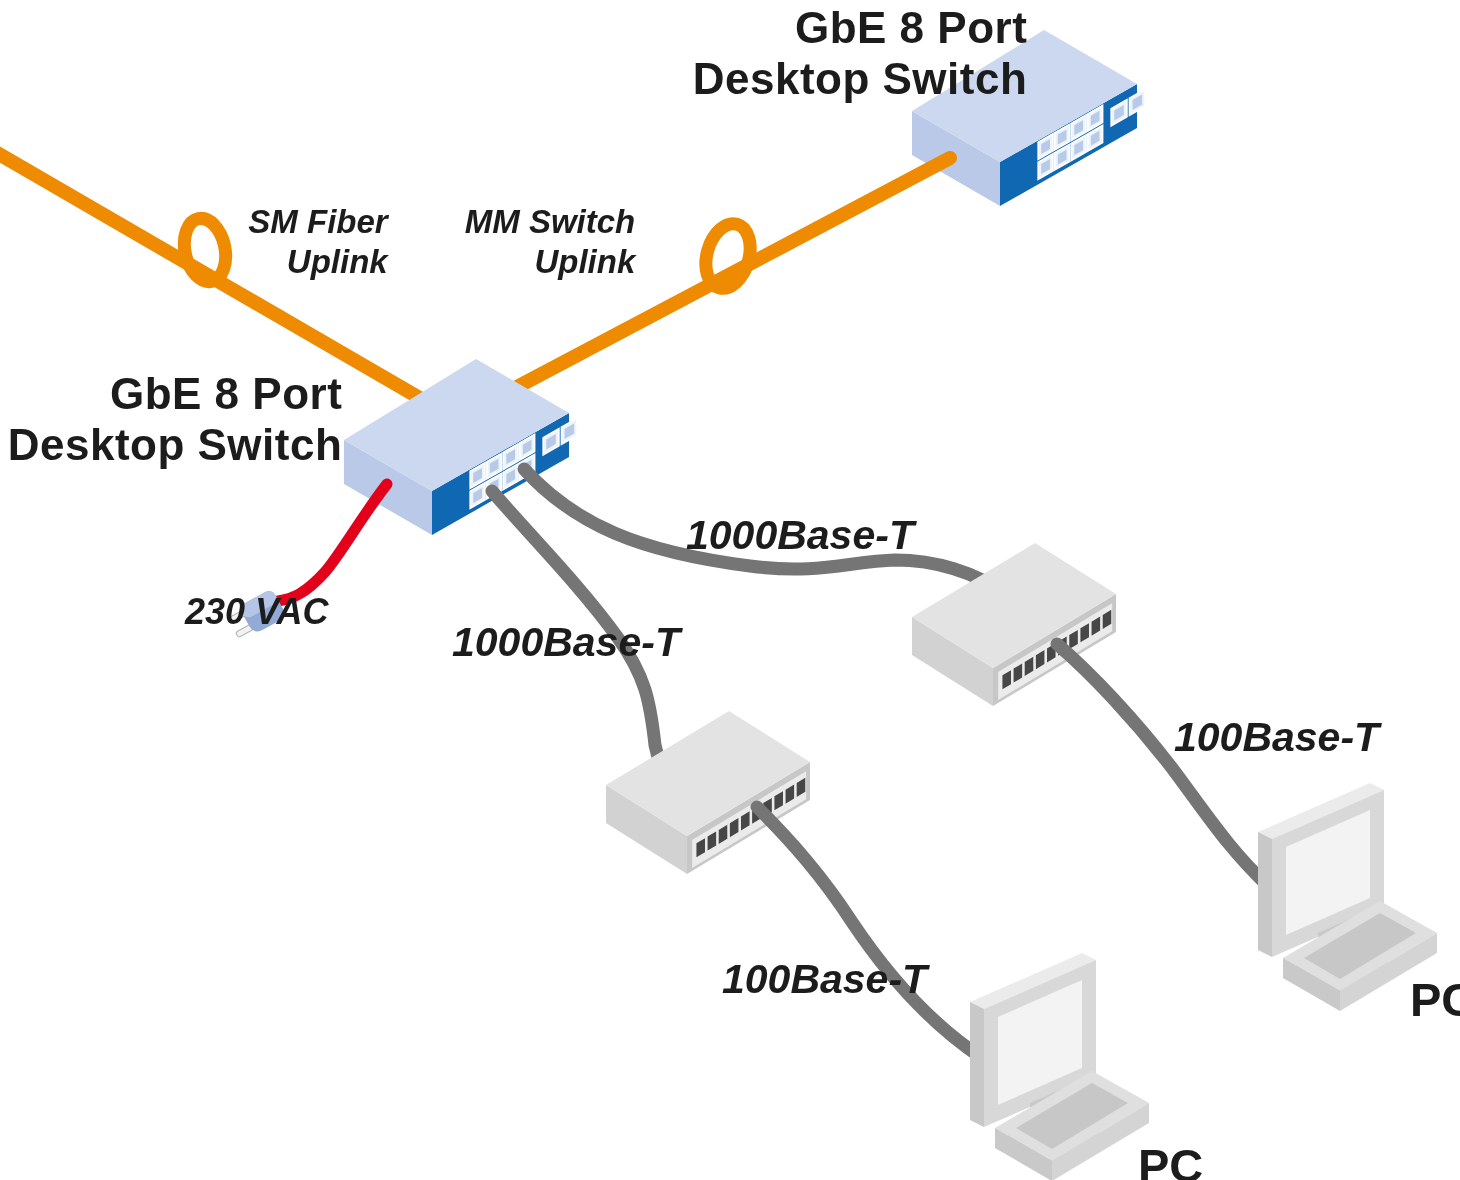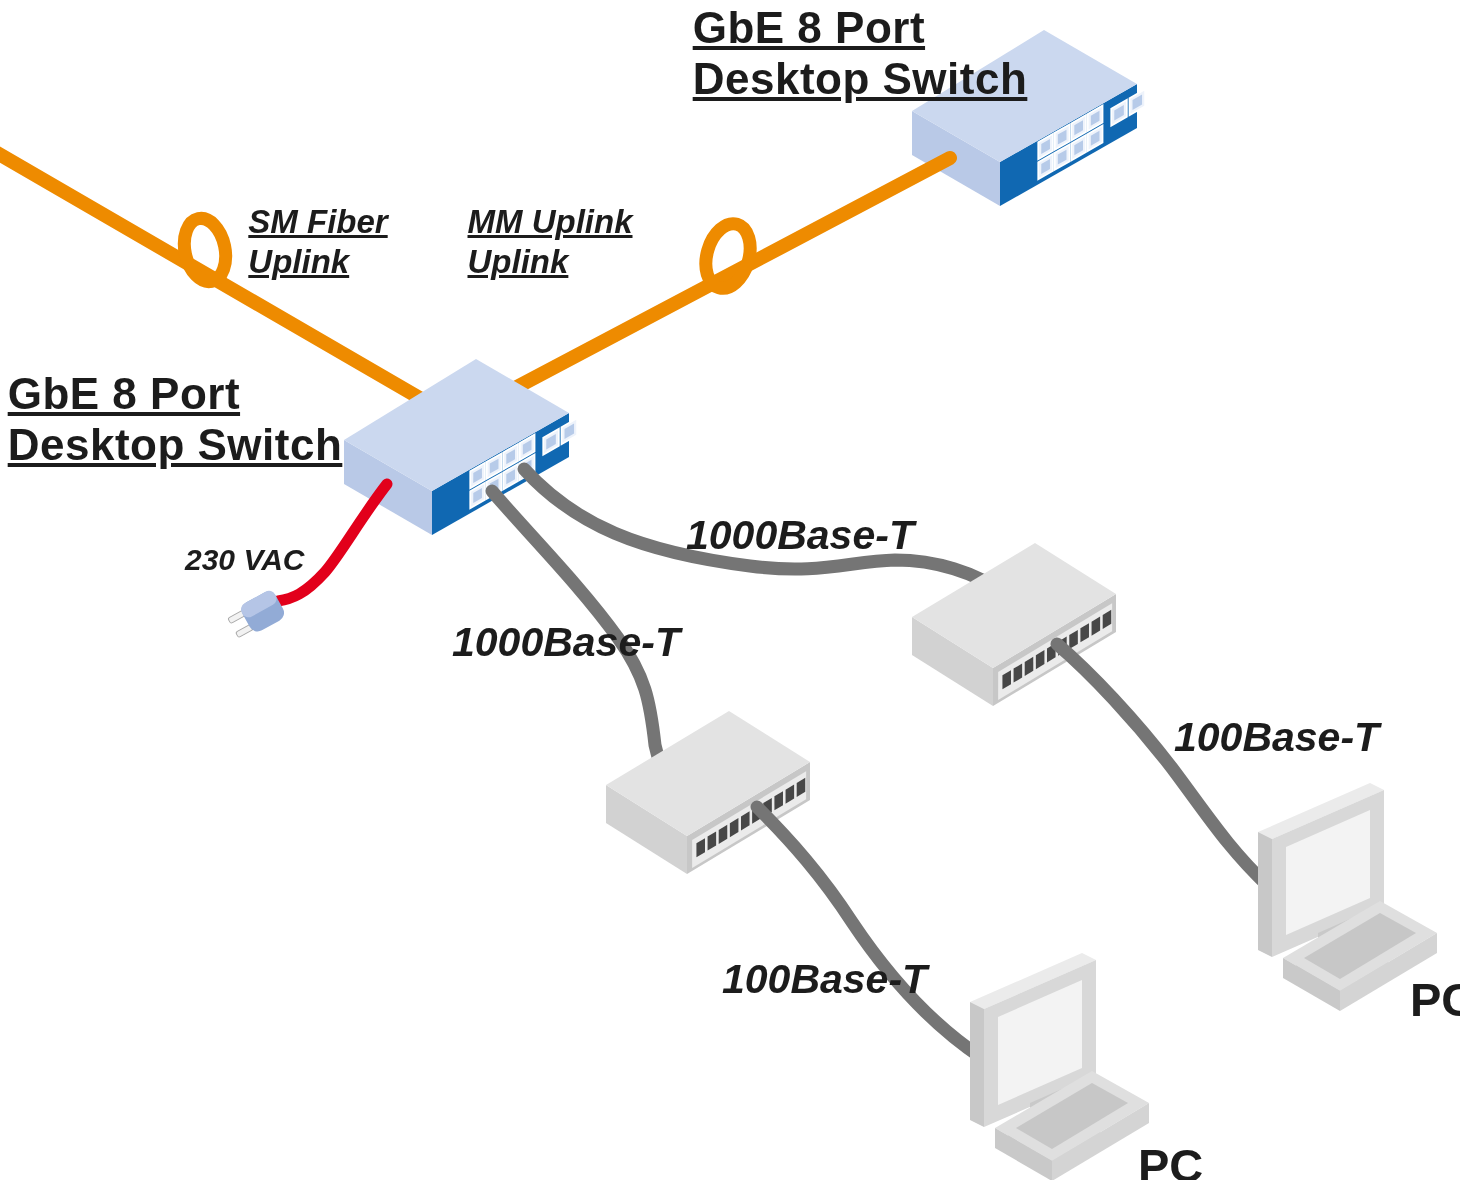--- a/index.html
+++ b/index.html
@@ -38,25 +38,25 @@
   .pc-keys{fill:#c7c7c7;}
 
   
   .plug-body{fill:var(--plug-body,#92abd6);}
   .plug-light{fill:var(--plug-light,#b5c5e6);}
   .plug-prong{fill:#f2f2f2;stroke:#a8a8a8;stroke-width:1;}
 
   
   .lbl{position:absolute;color:var(--label-text,#1c1c1c);white-space:nowrap;}
   .lbl .block{display:block;}
-  .centered{transform:translateX(-50%);text-align:left;text-decoration:underline;}
+  .centered{transform:translateX(-50%);text-align:right;}
   .title{font-weight:bold;font-size:44px;line-height:51px;letter-spacing:.5px;}
   .fiber-lbl{font-style:italic;font-weight:bold;font-size:33px;line-height:40px;}
   .link-lbl{font-style:italic;font-weight:bold;font-size:41px;}
-  .power-lbl{font-style:italic;font-weight:bold;font-size:30px;}
+  .power-lbl{font-style:italic;font-weight:bold;font-size:36px;margin-top:48px;}
   .pc-lbl{font-weight:bold;font-size:47px;}
 </style>
 </head>
 <body>
 
 <div id="stage">
 
   <svg width="1460" height="1180" viewBox="0 0 1460 1180">
 
     <path class="fiber" d="M -8,150 L 430,404"></path>
@@ -213,21 +213,21 @@
     <span class="block">GbE 8 Port</span>
     <span class="block">Desktop Switch</span>
   </div>
 
   <div class="lbl fiber-lbl centered" style="left:318px;top:202px">
     <span class="block">SM Fiber</span>
     <span class="block">Uplink</span>
   </div>
 
   <div class="lbl fiber-lbl centered" style="left:550px;top:202px">
-    <span class="block">MM Uplink</span>
+    <span class="block">MM Switch</span>
     <span class="block">Uplink</span>
   </div>
 
   <div class="lbl power-lbl" style="left:185px;top:543px">230 VAC</div>
 
   <div class="lbl link-lbl" style="left:686px;top:512px">1000Base-T</div>
 
   <div class="lbl link-lbl" style="left:452px;top:619px">1000Base-T</div>
 
   <div class="lbl link-lbl" style="left:1174px;top:714px">100Base-T</div>

